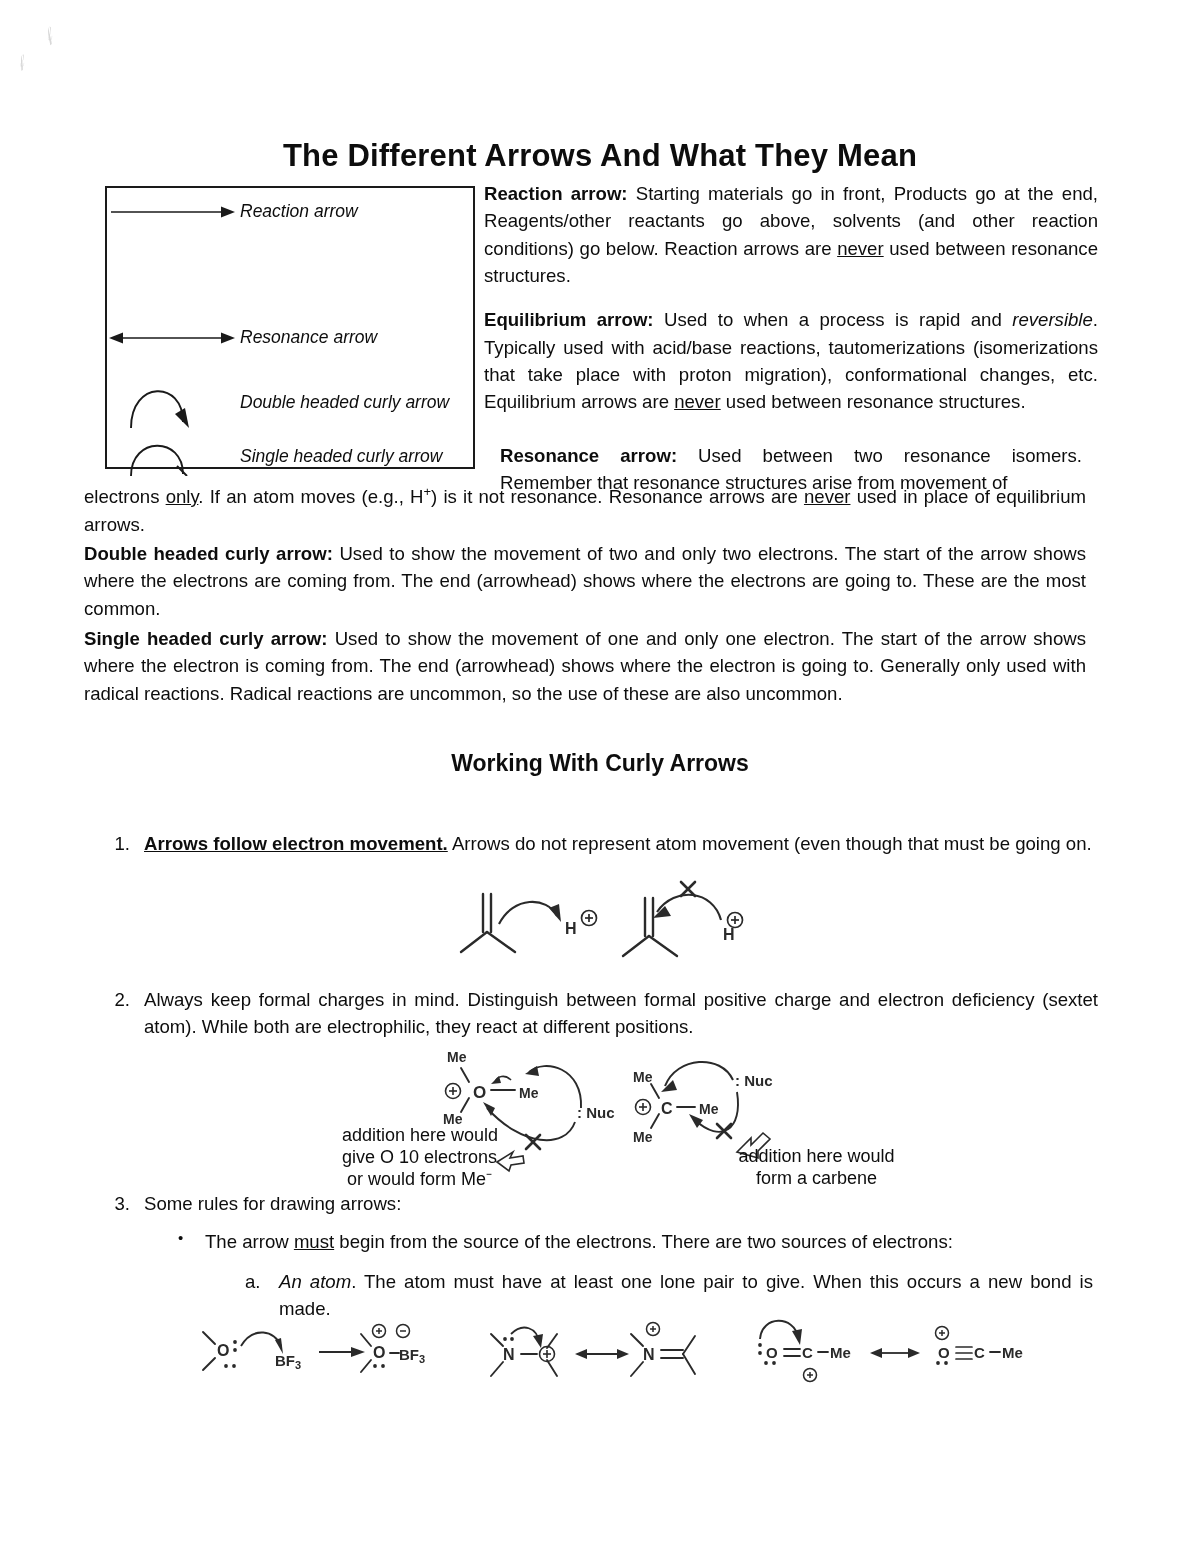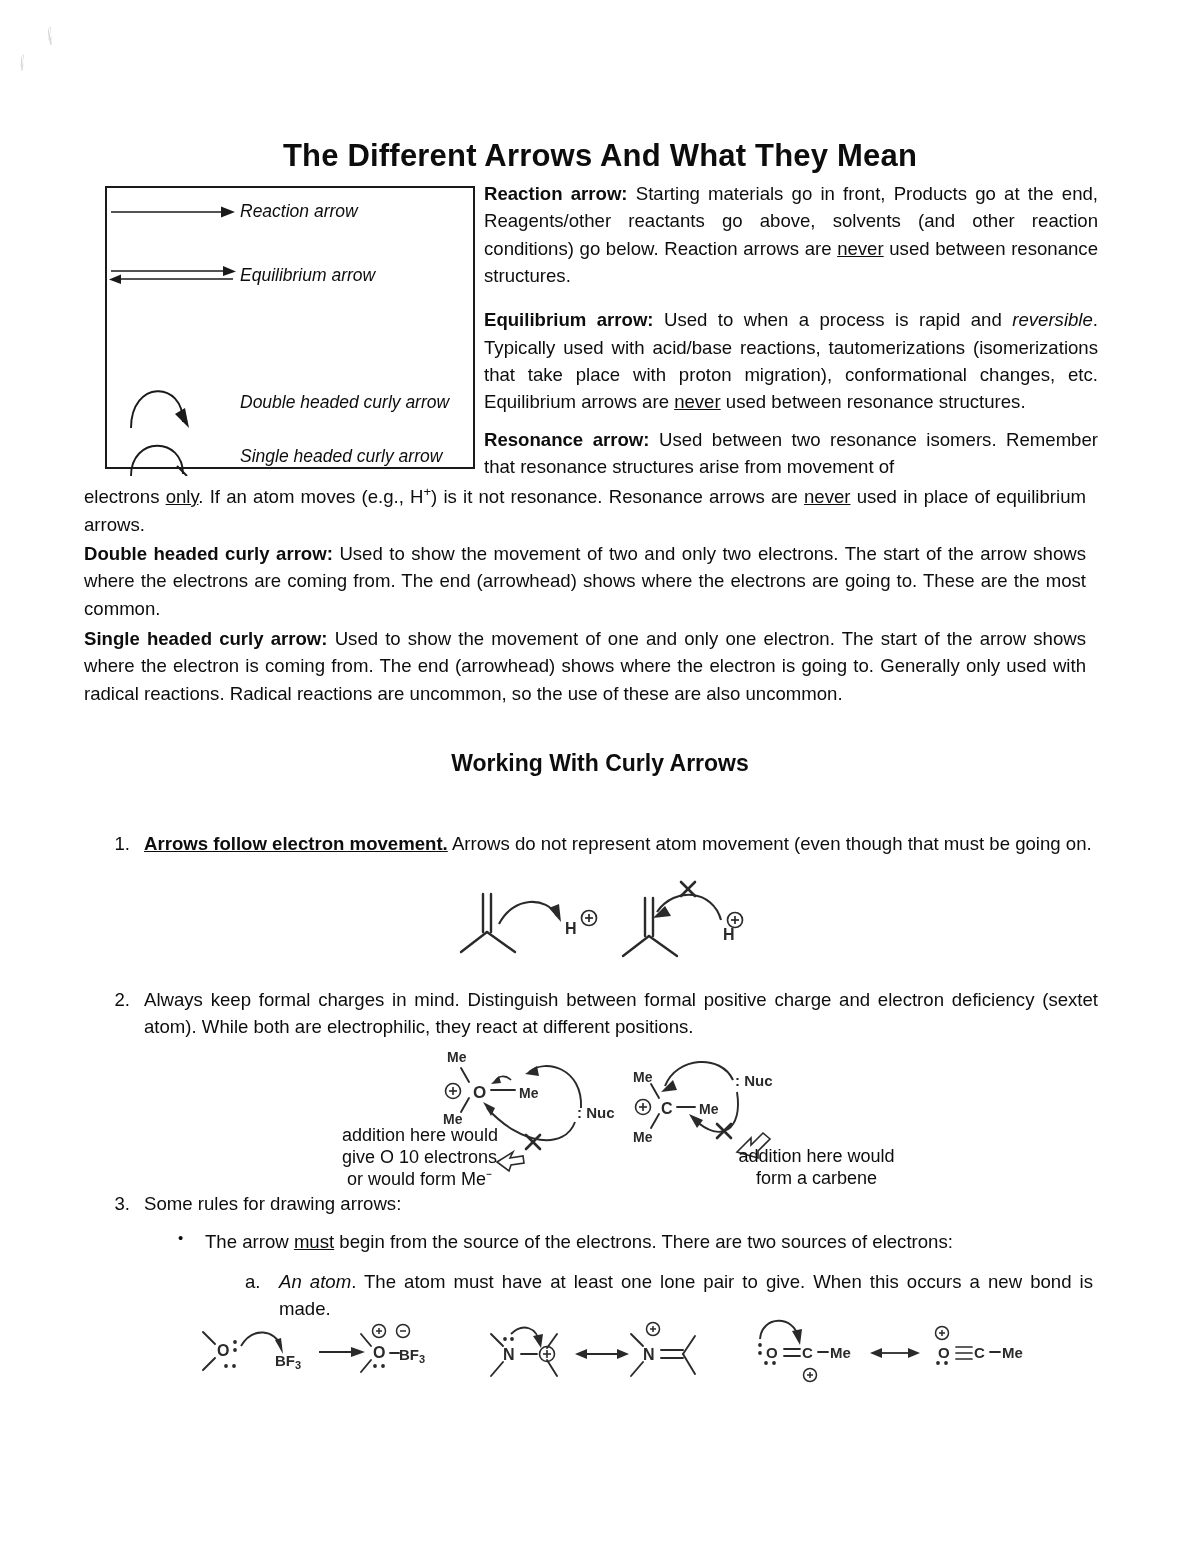--- a/index.html
+++ b/index.html
@@ -194,32 +194,31 @@
     <div class="legend-row" style="top:4px;">
       <div class="legend-art">
         <svg width="130" height="40" viewBox="0 0 130 40">
           <line x1="2" y1="20" x2="112" y2="20" stroke="#1a1a1a" stroke-width="1.6"></line>
           <polygon points="112,14.5 126,20 112,25.5" fill="#1a1a1a"></polygon>
         </svg>
       </div>
       <div class="legend-label">Reaction arrow</div>
     </div>
 
-    <div class="legend-row" style="top:68px;">
+
+    <div class="legend-row" style="top:130px;">
       <div class="legend-art">
         <svg width="130" height="40" viewBox="0 0 130 40">
-          <line x1="2" y1="15" x2="114" y2="15" stroke="#1a1a1a" stroke-width="1.5"></line>
-          <polygon points="114,10 127,15.5 114,20" fill="#1a1a1a"></polygon>
-          <line x1="12" y1="23" x2="124" y2="23" stroke="#1a1a1a" stroke-width="1.5"></line>
-          <polygon points="12,18.5 0,23.5 12,28" fill="#1a1a1a"></polygon>
+          <line x1="14" y1="20" x2="112" y2="20" stroke="#1a1a1a" stroke-width="1.6"></line>
+          <polygon points="112,14.5 126,20 112,25.5" fill="#1a1a1a"></polygon>
+          <polygon points="14,14.5 0,20 14,25.5" fill="#1a1a1a"></polygon>
         </svg>
       </div>
-      <div class="legend-label">Equilibrium arrow</div>
+      <div class="legend-label">Resonance arrow</div>
     </div>
-
 
     <div class="legend-row" style="top:186px;height:56px;">
       <div class="legend-art" style="height:56px;">
         <svg width="130" height="56" viewBox="0 0 130 56">
           <path d="M22,54 C22,6 74,6 74,48" fill="none" stroke="#1a1a1a" stroke-width="1.9"></path>
           <polygon points="66,40 80,54 76,34" fill="#1a1a1a"></polygon>
         </svg>
       </div>
       <div class="legend-label" style="top:18px;">Double headed curly arrow</div>
     </div>
@@ -235,21 +234,21 @@
     </div>
   </div>
 
   <div class="col-right">
     <p class="para"><b>Reaction arrow:</b><span> Starting materials go in front, Products go at the end, Reagents/other reactants go above, solvents (and other reaction conditions) go below. Reaction arrows are </span><span class="u">never</span><span> used between resonance structures.</span></p>
 
     <p class="para"><b>Equilibrium arrow:</b><span> Used to when a process is rapid and </span><i>reversible</i><span>. Typically used with acid/base reactions, tautomerizations (isomerizations that take place with proton migration), conformational changes, etc. Equilibrium arrows are </span><span class="u">never</span><span> used between resonance structures.</span></p>
   </div>
 
   <div style="position:absolute;left:484px;top:426px;width:614px;">
-    <p class="para" style="margin:0;"><b>Resonance arrow:</b><span> Used between two resonance isomers. Remember that resonance structures arise from movement of</span></p>
+    <p class="para" style="margin:16px;"><b>Resonance arrow:</b><span> Used between two resonance isomers. Remember that resonance structures arise from movement of</span></p>
   </div>
 
   <p class="full-para" style="top:482px;"><span>electrons </span><span class="u">only</span><span>. If an atom moves (e.g., H</span><sup style="font-size:13px;">+</sup><span>) is it not resonance. Resonance arrows are </span><span class="u">never</span><span> used in place of equilibrium arrows.</span></p>
 
   <p class="full-para" style="top:540px;"><b>Double headed curly arrow:</b><span> Used to show the movement of two and only two electrons. The start of the arrow shows where the electrons are coming from. The end (arrowhead) shows where the electrons are going to. These are the most common.</span></p>
 
   <p class="full-para" style="top:625px;"><b>Single headed curly arrow:</b><span> Used to show the movement of one and only one electron. The start of the arrow shows where the electron is coming from. The end (arrowhead) shows where the electron is going to. Generally only used with radical reactions. Radical reactions are uncommon, so the use of these are also uncommon.</span></p>
 
   <h2 class="section-title">Working With Curly Arrows</h2>
 

